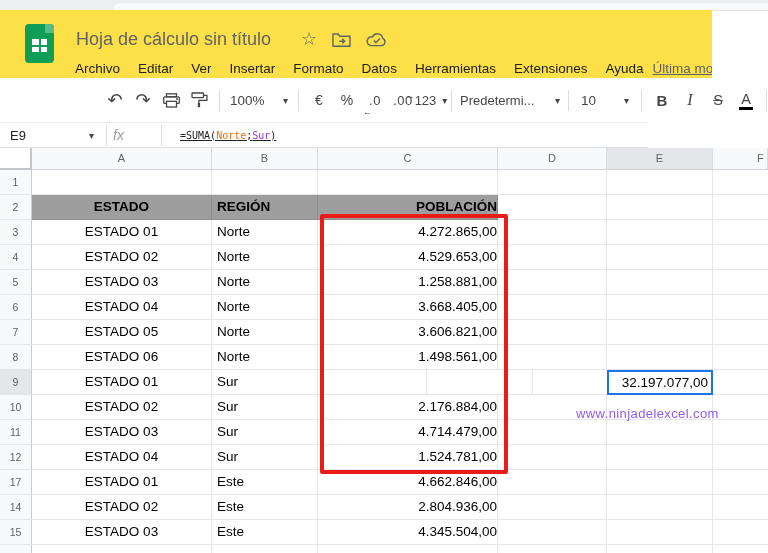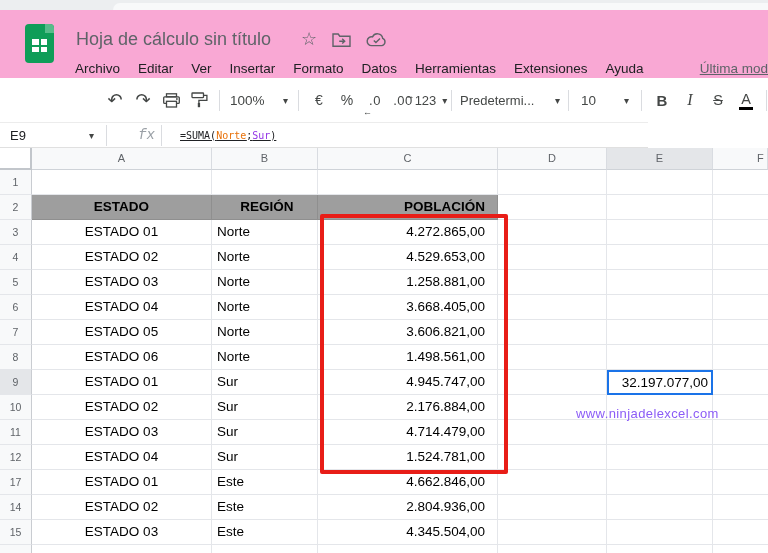--- a/index.html
+++ b/index.html
@@ -4,21 +4,21 @@
 <style>
   html,body{margin:0;padding:0;background:#fff;}
   .app{position:relative;width:768px;height:553px;overflow:hidden;background:#fff;
        font-family:"Liberation Sans",sans-serif;color:#202124;}
 
   
   .tabstrip{position:absolute;left:0;top:0;width:768px;height:10px;background:#eceef0;border-bottom:1px solid #e6e6e6;}
   .tabstrip .tab{position:absolute;left:113px;right:0;top:3px;height:7px;background:#f8f9fa;border-radius:9px 0 0 0;}
 
   
-  .header{position:absolute;left:0;top:10px;width:768px;height:68px;background:#f9a8d4;}
+  .header{position:absolute;left:0;top:10px;width:712px;height:68px;background:#fde047;}
   .logo{position:absolute;left:25px;top:14px;width:29px;height:39px;background:#0f9d58;border-radius:4px;}
   .logo .fold{position:absolute;right:0;top:0;width:9px;height:9px;background:#57bb8a;border-radius:0 4px 0 0;}
   .logo .grid2{position:absolute;left:7px;top:15px;width:15px;height:13px;display:grid;
                grid-template-columns:1fr 1fr;grid-template-rows:1fr 1fr;gap:2px;}
   .logo .grid2 div{background:#fff;}
   .title{position:absolute;left:76px;top:19px;font-size:18px;color:#5f6368;white-space:nowrap;}
   .title-icons{position:absolute;left:301px;top:20px;display:flex;align-items:center;gap:15px;color:#5f6368;}
   .star{font-size:18px;line-height:18px;}
   .menubar{position:absolute;left:66px;right:0;top:46px;height:24px;display:flex;align-items:center;
            font-size:13.5px;color:#202124;overflow:hidden;white-space:nowrap;}
@@ -44,21 +44,21 @@
   .i-btn{font-family:"Liberation Serif",serif;font-style:italic;font-size:16px;}
   .s-btn{text-decoration:line-through;font-size:14.5px;}
   .a-btn{flex-direction:column;font-size:14.5px;line-height:14px;padding-top:2px;}
   .a-btn .bar{width:14px;height:3px;background:#000;margin-top:1px;}
 
   
   .fbar{position:absolute;left:0;top:122px;width:648px;height:26px;display:flex;align-items:center;
         border-top:1px solid #ececec;border-bottom:1px solid #e0e0e0;box-sizing:border-box;background:#fff;}
   .namebox{width:100px;display:flex;align-items:center;padding-left:10px;box-sizing:border-box;font-size:13px;}
   .namebox .caret{margin-left:auto;margin-right:6px;}
-  .fx{width:42px;text-align:right;font-family:Liberation Mono, monospace;font-style:italic;
+  .fx{width:42px;text-align:left;font-family:Liberation Sans, sans-serif;font-style:italic;
       color:#9aa0a6;font-size:14px;}
   .formula{padding-left:12px;font-family:"DejaVu Sans Mono",monospace;font-size:10px;color:#202124;text-decoration:underline;}
   .rng1{color:#e8710a;} .rng2{color:#9334e6;}
 
   
   .sheet{position:absolute;left:0;top:148px;width:768px;height:405px;overflow:hidden;background:#fff;}
   .colrow{display:flex;height:22px;}
   .ch{box-sizing:border-box;background:#f8f9fa;border-right:1px solid #d9dce1;border-bottom:1px solid #cfd3d8;
       font-size:11px;color:#5f6368;text-align:center;line-height:21px;}
   .ch.corner{width:32px;border-right:2px solid #c2c6cb;border-bottom:2px solid #c2c6cb;background:#fff;}
@@ -66,23 +66,23 @@
   .ch.E{width:106px;} .ch.F{flex:1;text-align:left;padding-left:44px;}
   .ch.sel{background:#e4e6e9;}
   .r{display:flex;height:25px;}
   .rh{box-sizing:border-box;width:32px;background:#f8f9fa;border-right:1px solid #c9ccd1;
       border-bottom:1px solid #e4e6ea;font-size:10.5px;color:#5f6368;text-align:center;line-height:25px;}
   .rh.sel{background:#e4e6e9;}
   .c{box-sizing:border-box;border-right:1px solid #e4e6ea;border-bottom:1px solid #e4e6ea;
      line-height:24px;font-size:13.5px;color:#000;overflow:hidden;white-space:nowrap;}
   .c.a{width:180px;text-align:center;}
   .c.b{width:106px;padding-left:5px;}
-  .c.cc{width:180px;text-align:right;padding-right:12px;}
+  .c.cc{width:180px;text-align:right;padding-right:0;}
   .c.d{width:109px;} .c.e{width:106px;} .c.f{flex:1;border-right:none;}
-  .hdr2{background:#9e9e9e;font-weight:bold;text-align:center;padding:0;color:#000;
+  .hdr2{background:#9e9e9e;font-weight:bold;text-align:left;padding:0;color:#000;
         border-right-color:#8f8f8f;border-bottom-color:#8f8f8f;}
   .hdr2.c{font-size:13.5px;}
 
   
   .redbox{position:absolute;left:320px;top:66px;width:188px;height:260px;box-sizing:border-box;
           border:4px solid #e81d17;border-radius:2px;pointer-events:none;}
   .selection{position:absolute;left:607px;top:222px;width:106px;height:25px;box-sizing:border-box;
              border:2px solid #1a73e8;background:#fff;text-align:right;line-height:21px;
              font-size:13.5px;color:#000;padding-right:3px;}
   .watermark{position:absolute;left:576px;top:258px;font-size:13px;color:#8b5cf6;
@@ -292,21 +292,20 @@
       <div class="c b">Norte</div>
       <div class="c cc">1.498.561,00</div>
       <div class="c d"></div>
         <div class="c e"></div>
         <div class="c f"></div>
     </div>
     <div class="r">
       <div class="rh sel">9</div>
       <div class="c a">ESTADO 01</div>
       <div class="c b">Sur</div>
-      <div class="c cc">4.945.747,00</div>
       <div class="c d"></div>
         <div class="c e"></div>
         <div class="c f"></div>
     </div>
     <div class="r">
       <div class="rh">10</div>
       <div class="c a">ESTADO 02</div>
       <div class="c b">Sur</div>
       <div class="c cc">2.176.884,00</div>
       <div class="c d"></div>

